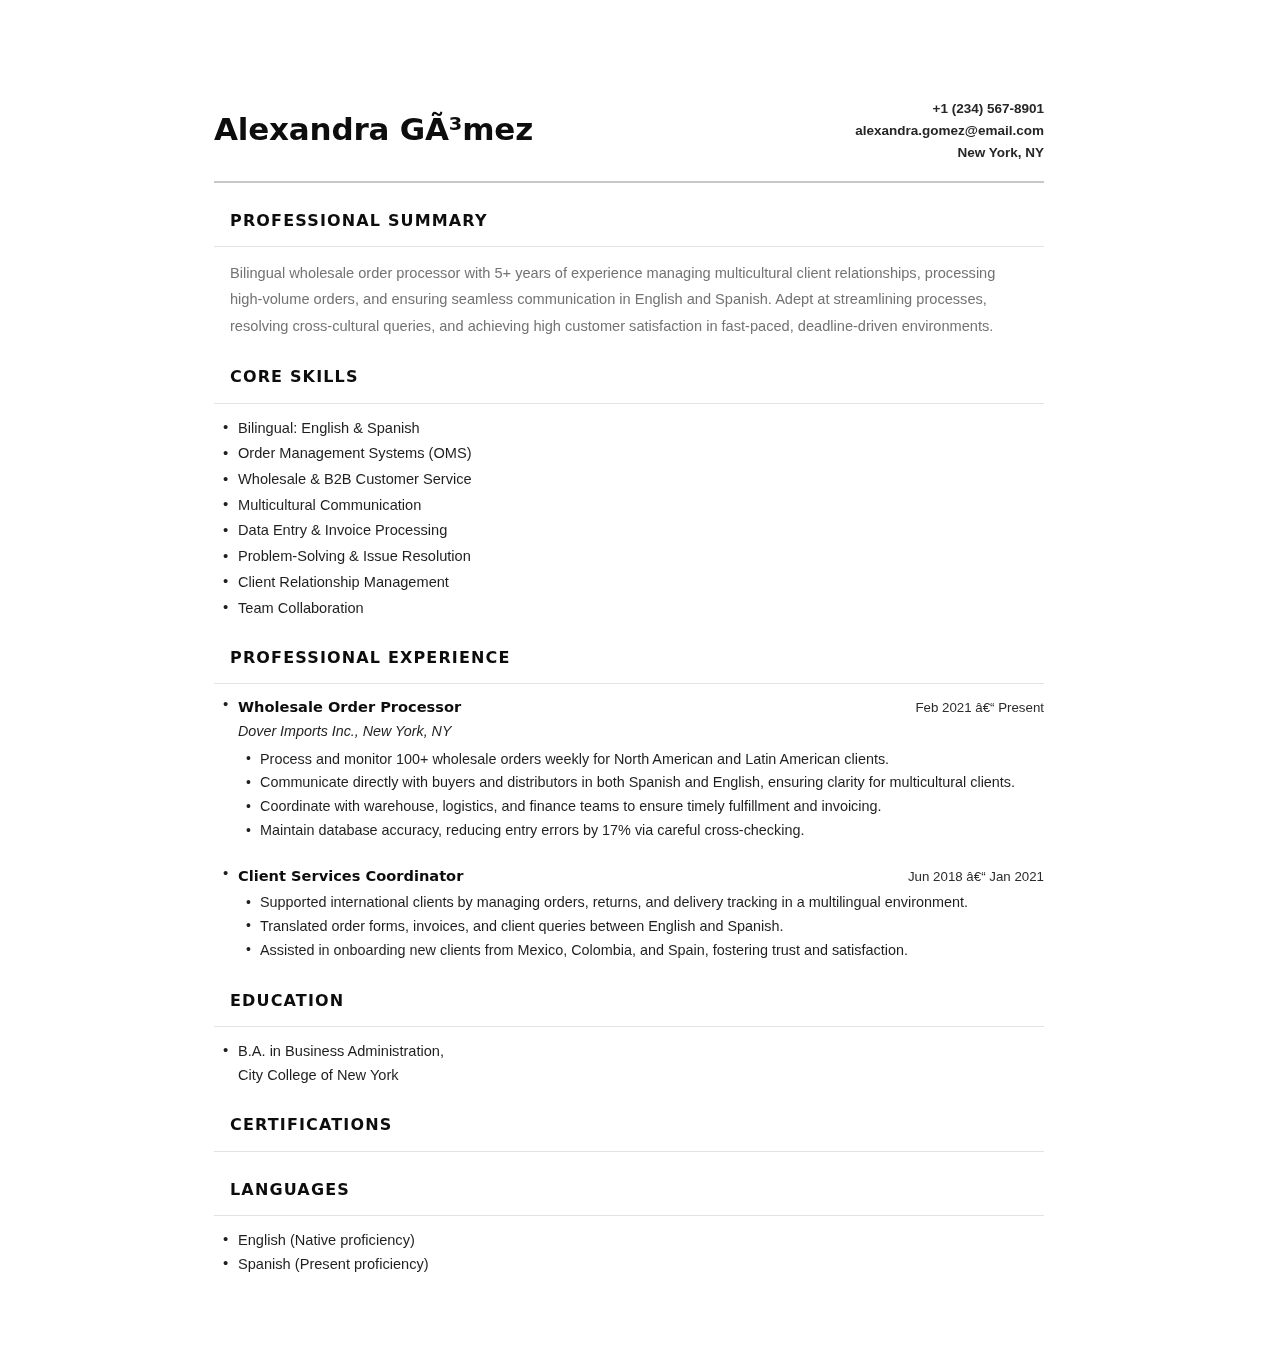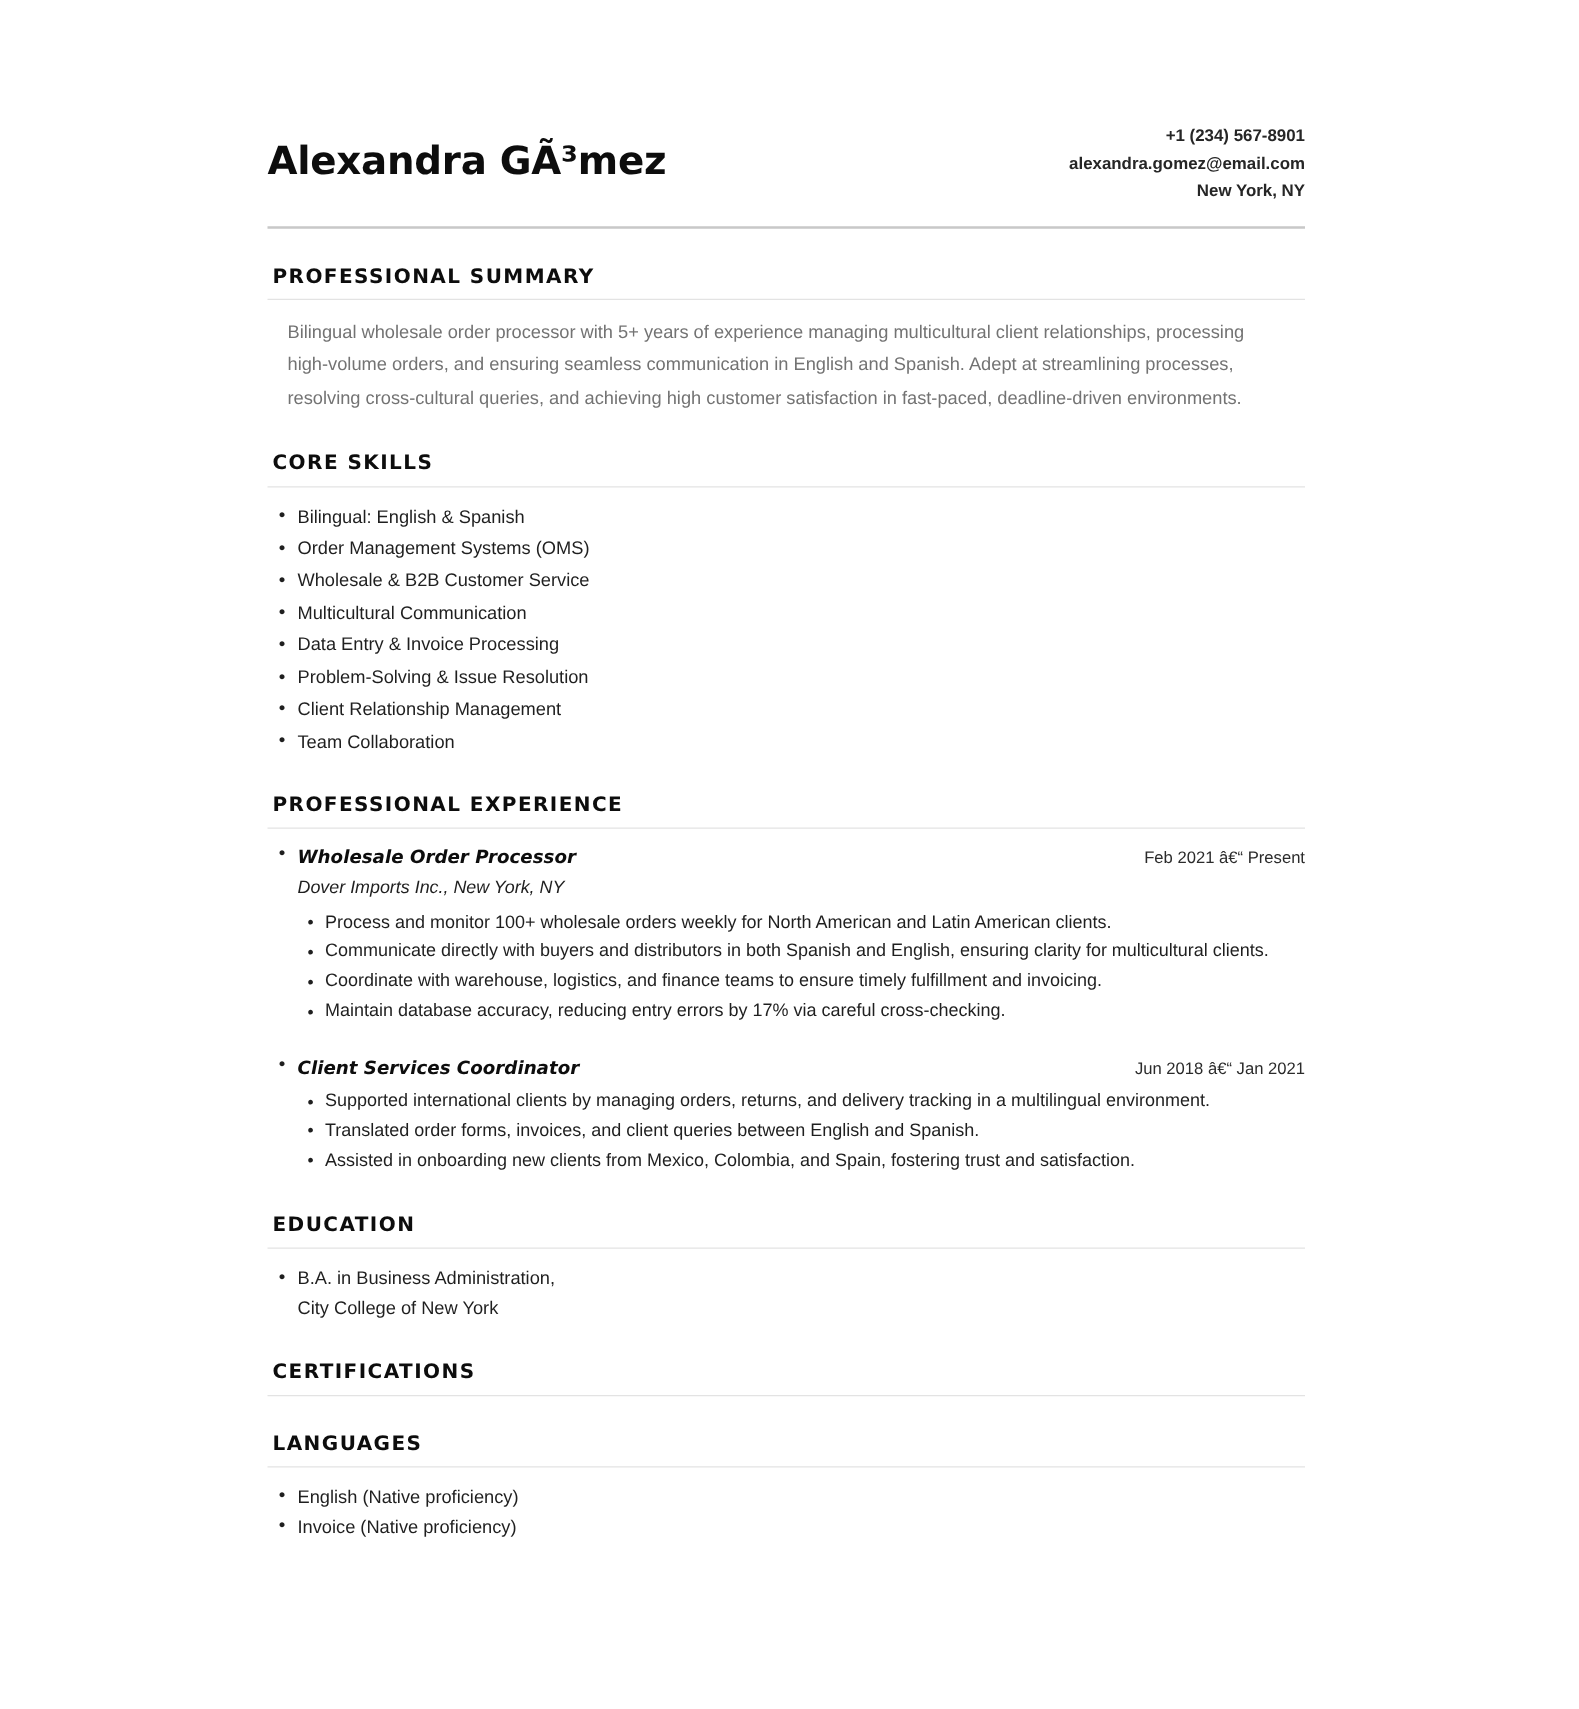--- a/index.html
+++ b/index.html
@@ -65,21 +65,21 @@
   
   .section { margin-top: 28px; }
 
   .section-title {
     font-family: "DejaVu Sans", sans-serif;
     font-size: 16px;
     font-weight: bold;
     letter-spacing: 1.15px;
     text-transform: uppercase;
     color: #0d0d0d;
-    margin: 4px;
+    margin: 16px;
     line-height: 1.2;
   }
   .section-rule {
     border: 0;
     border-top: 1px solid #e3e3e3;
     margin: 9px 0 0 0;
   }
 
   .body-text {
     font-size: 14.6px;
@@ -133,21 +133,20 @@
     display: flex;
     align-items: baseline;
     justify-content: space-between;
   }
   .job-title {
     font-family: "DejaVu Sans", sans-serif;
     font-size: 14.6px;
     font-weight: bold;
     color: #0d0d0d;
     line-height: 1.5;
-    font-style: italic;
   }
   .job-dates {
     font-size: 13.3px;
     color: #2b2b2b;
     white-space: nowrap;
     padding-left: 18px;
   }
   .job-company {
     font-style: italic;
     font-size: 14.3px;
@@ -266,18 +265,18 @@
     <div class="section">
       <h2 class="section-title">CERTIFICATIONS</h2>
       <hr class="section-rule">
     </div>
 
     <div class="section">
       <h2 class="section-title">LANGUAGES</h2>
       <hr class="section-rule">
       <ul class="bullets">
         <li>English (Native proficiency)</li>
-        <li>Invoice (Native proficiency)</li>
+        <li>Spanish (Present proficiency)</li>
       </ul>
     </div>
 
   </div>
 </div>
 
 </body></html>

